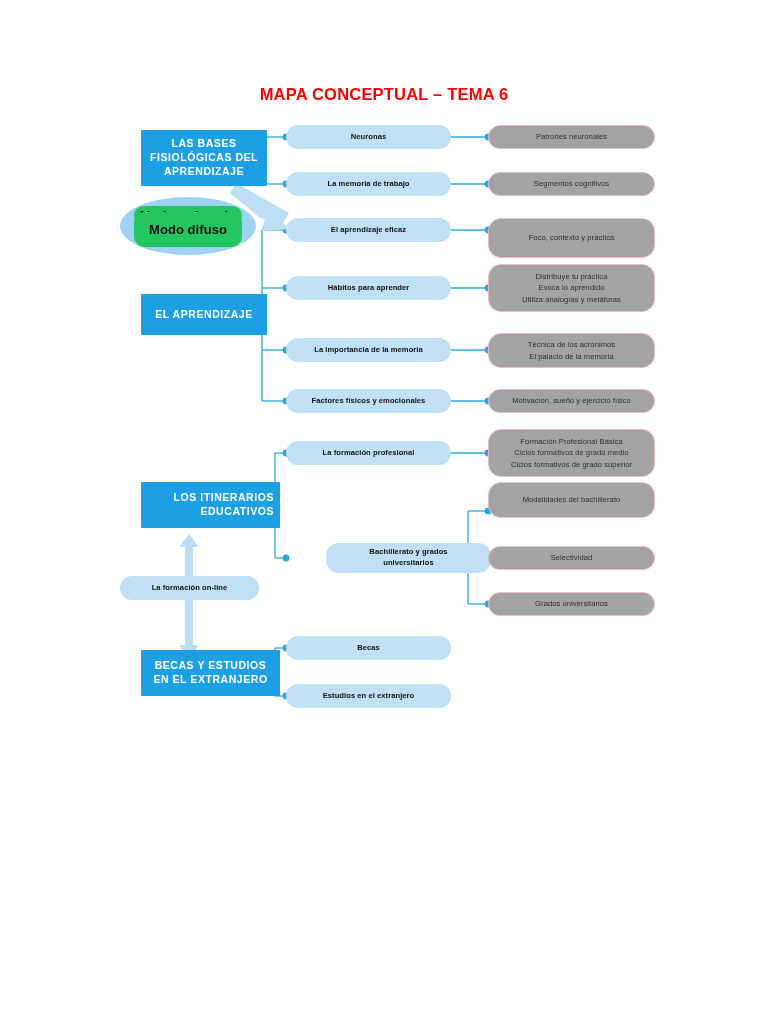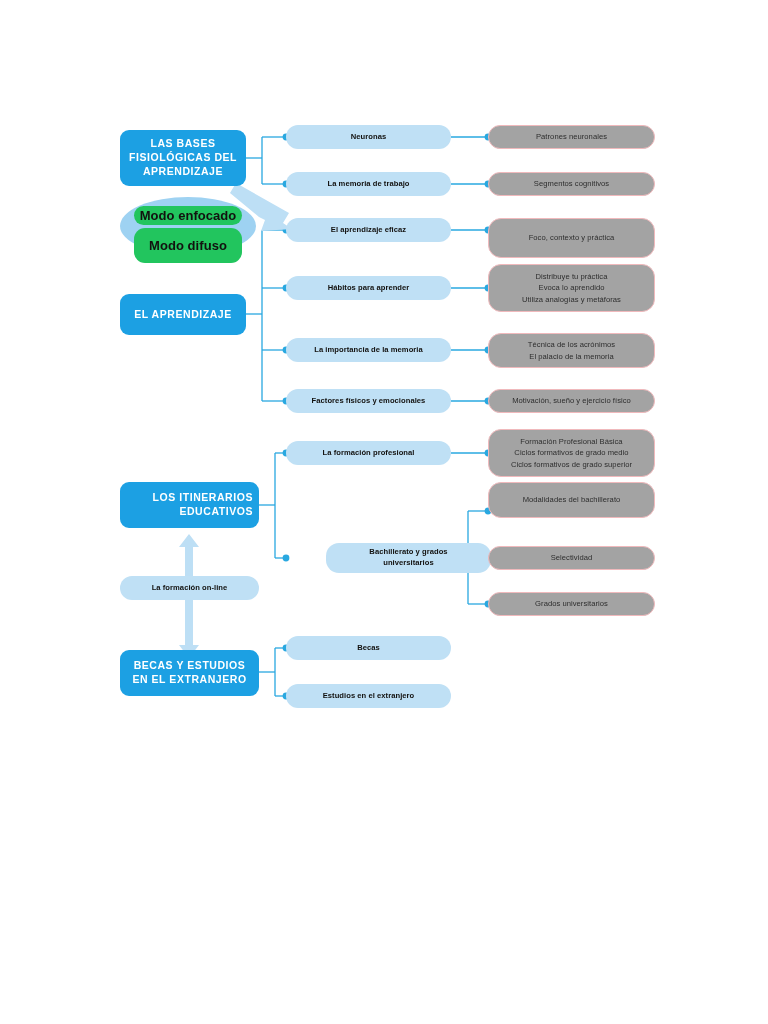--- a/index.html
+++ b/index.html
@@ -44,25 +44,26 @@
     display: flex;
     align-items: center;
     justify-content: center;
     text-align: center;
     line-height: 1.32;
   }
   
   .node-primary {
     background: #1CA0E3;
     color: #ffffff;
-    border-radius: 9px;
+    border-radius: 1px;
     font-size: 10.5px;
     font-weight: bold;
     letter-spacing: 0.55px;
     padding: 3px 6px;
+    margin-left: 21px;
   }
   
   .node-secondary {
     background: #BFE0F5;
     color: #12110f;
     border-radius: 13px;
     font-size: 7.6px;
     font-weight: bold;
     letter-spacing: 0.05px;
     padding: 2px 8px;
@@ -111,20 +112,21 @@
     font-size: 13px;
     font-weight: bold;
     letter-spacing: 0.05px;
   }
 </style>
 </head>
 <body>
 
 <div id="map-canvas">
 
+  <div class="title">MAPA CONCEPTUAL – TEMA 6</div>
 
   <svg id="svg-connectors" viewBox="0 0 768 1024">
     <g stroke="#29A8E0" stroke-width="1.3" fill="none">
 
       <path d="M246 158 L262 158"></path>
       <path d="M262 137 L262 184"></path>
       <path d="M262 137 L285 137"></path>
       <path d="M262 184 L285 184"></path>
 
       <path d="M451 137 L487 137"></path>
@@ -219,21 +221,21 @@
   <div class="node node-leaf" style="left:488px; top:172px; width:167px; height:24px;">
     <span class="lines">
         <span>Segmentos cognitivos</span>
       </span>
   </div>
 
   <div class="mode-ellipse" style="left:120px; top:197px; width:136px; height:58px;"></div>
   <div class="mode-pill" style="left:134px; top:206px; width:108px; height:19px;">
     <span>Modo enfocado</span>
   </div>
-  <div class="mode-pill" style="left:134px; top:228px; width:108px; height:35px;">
+  <div class="mode-pill" style="left:134px; top:212px; width:108px; height:35px;">
     <span>Modo difuso</span>
   </div>
 
   <div class="node node-primary" style="left:120px; top:294px; width:126px; height:41px;">
     <span class="lines">
       <span>EL APRENDIZAJE</span>
     </span>
   </div>
 
   <div class="node node-secondary" style="left:286px; top:218px; width:165px; height:24px;">

